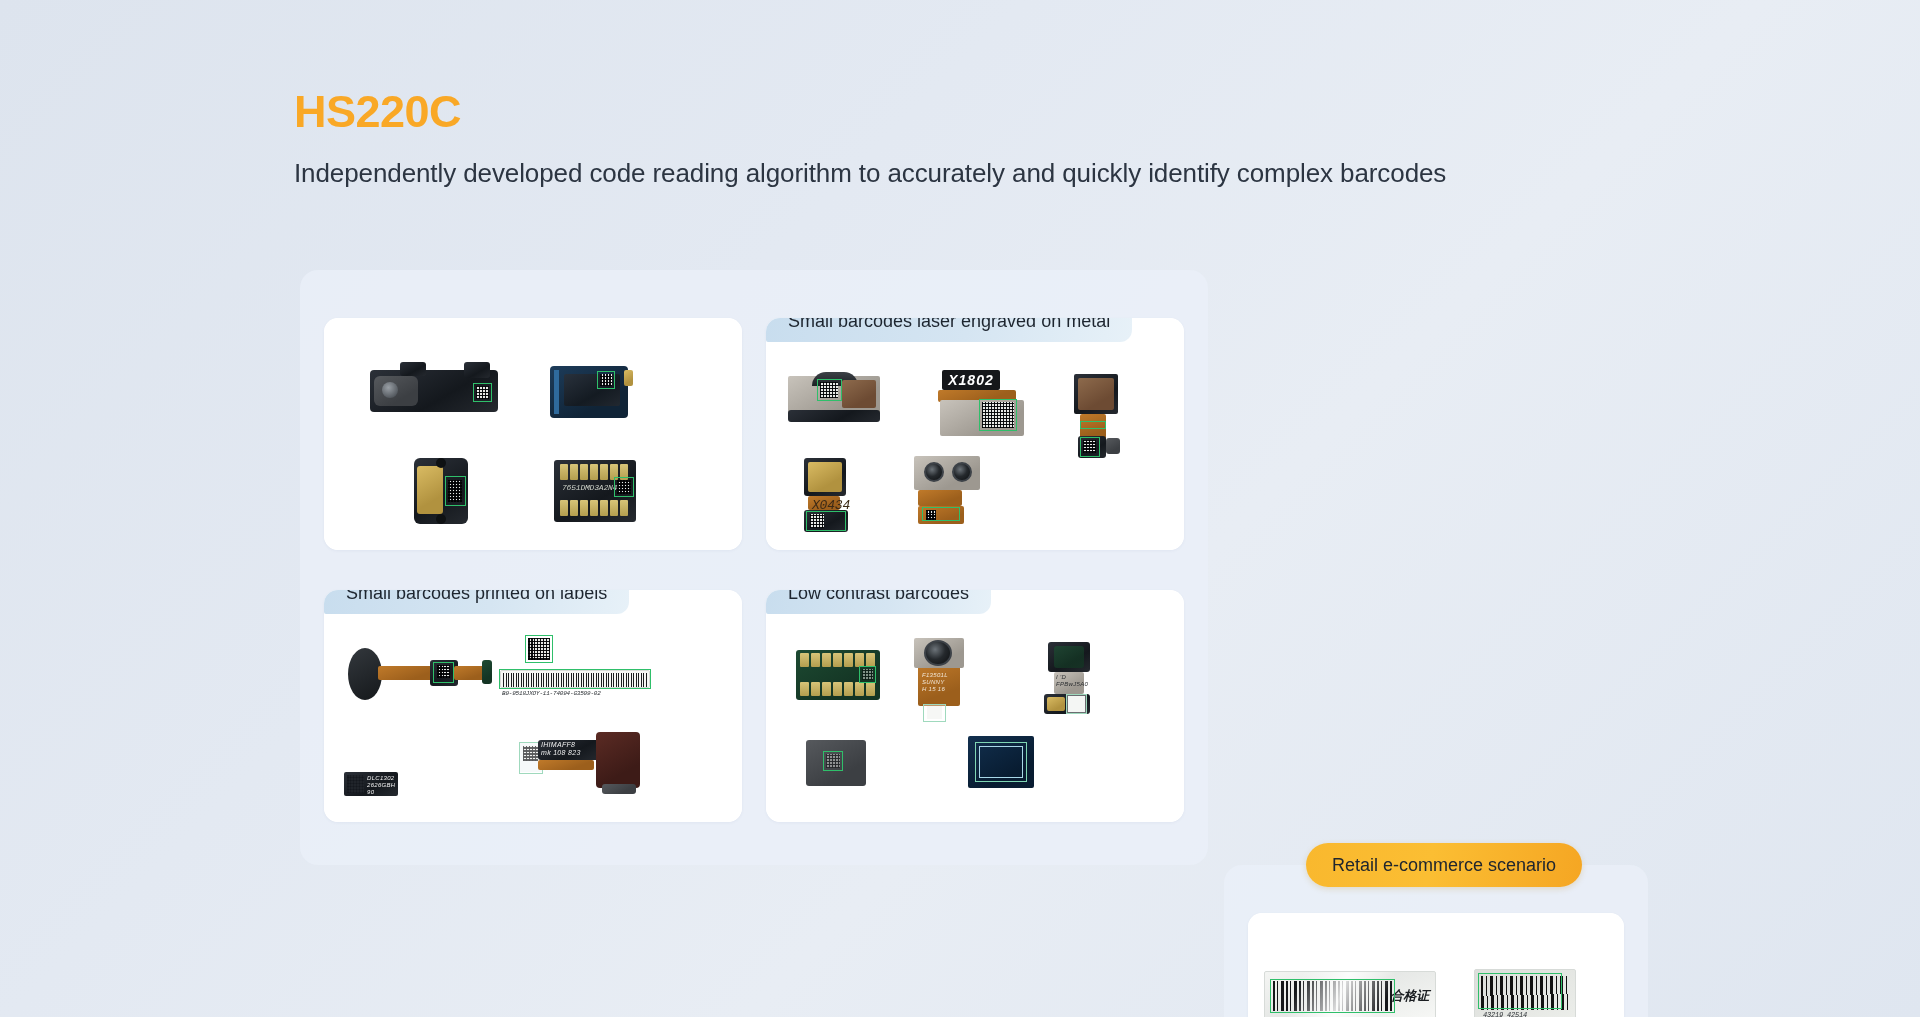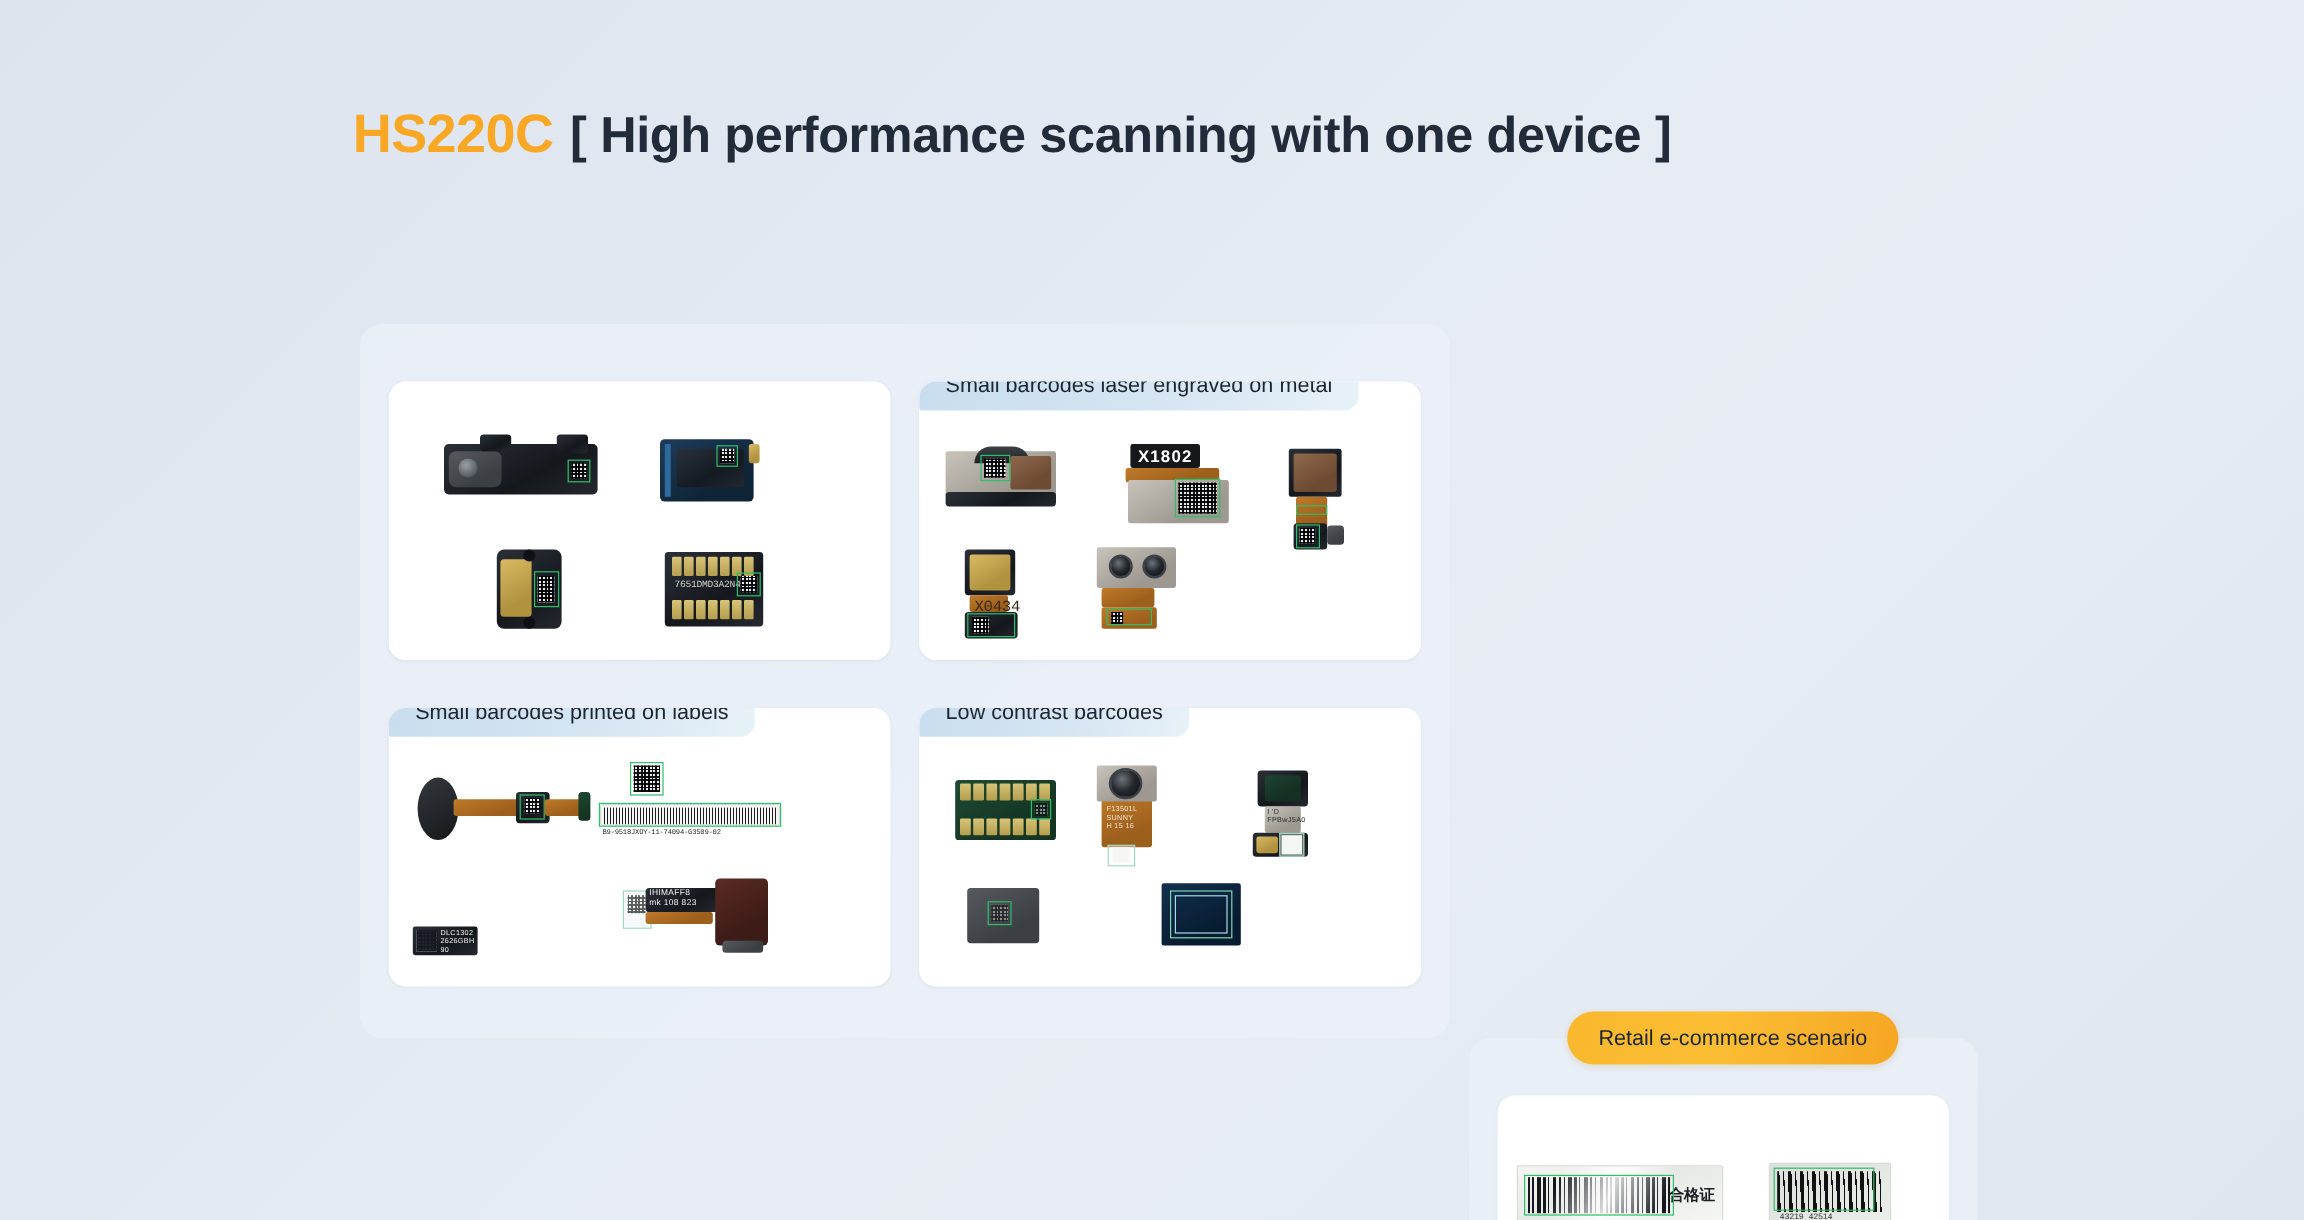--- a/index.html
+++ b/index.html
@@ -93,21 +93,21 @@
   }
 
   
   #retail-panel {
     left: 1224px; top: 270px;
     width: 424px; height: 240px;
   }
   #retail-panel .badge { left: 82px; }
 
   
-  .photo-stage { position: absolute; inset: 0; }
+  .photo-stage { position: absolute; inset: 0; font-style: italic; }
   .part { position: absolute; }
   .roi { position: absolute; border: 1.5px solid #2fbf6a; box-sizing: border-box; }
   .roi.pale { border-color: #9fd9bd; background: rgba(255,255,255,0.35); }
 
   
   .pcb-dark   { background: linear-gradient(150deg,#2b3038,#14181d 60%,#25292f); border-radius: 3px; }
   .pcb-blue   { background: linear-gradient(150deg,#1d3c5a,#102437 70%); border-radius: 3px; }
   .pcb-green  { background: linear-gradient(150deg,#1d4a32,#143524 70%); border-radius: 3px; }
   .pcb-flex   { background: linear-gradient(160deg,#c07a2a,#9c5f1c 70%); border-radius: 2px; }
   .pcb-metal  { background: linear-gradient(150deg,#c8c3bb,#9d9890 70%); border-radius: 2px; }
@@ -200,22 +200,22 @@
     background: linear-gradient(110deg, rgba(255,255,255,0.0) 20%, rgba(255,255,255,0.85) 45%, rgba(255,255,255,0.0) 70%);
     pointer-events:none;
   }
 </style>
 </head>
 <body>
 
 <div class="header">
   <div class="title-row">
     <span class="title-model">HS220C</span>
-    <span class="title-main">[ High performance scanning with one device ]</span>
-  </div>
+  </div>
+  <div class="subtitle">Independently developed code reading algorithm to accurately and quickly identify complex barcodes</div>
 </div>
 
 <div class="panel" id="industry-panel">
 
   <div class="card" style="left:24px; top:48px; width:418px; height:232px;">
     <div class="card-body"></div>
     <div class="card-media">
       <div class="photo-stage">
 
         <div class="part pcb-dark" style="left:46px; top:18px; width:128px; height:42px; border-radius:4px;"></div>

